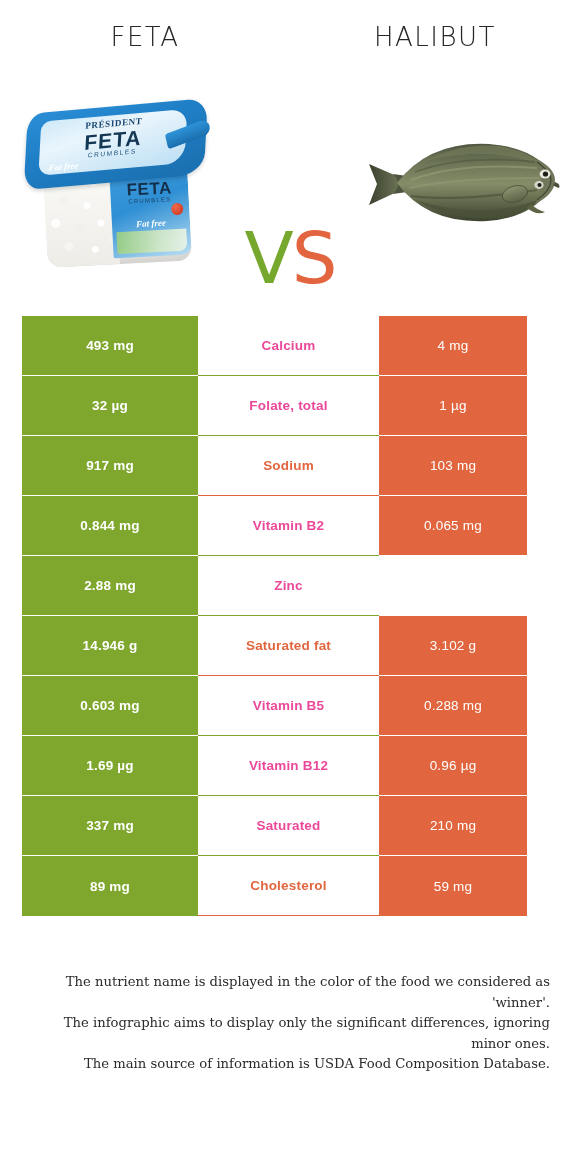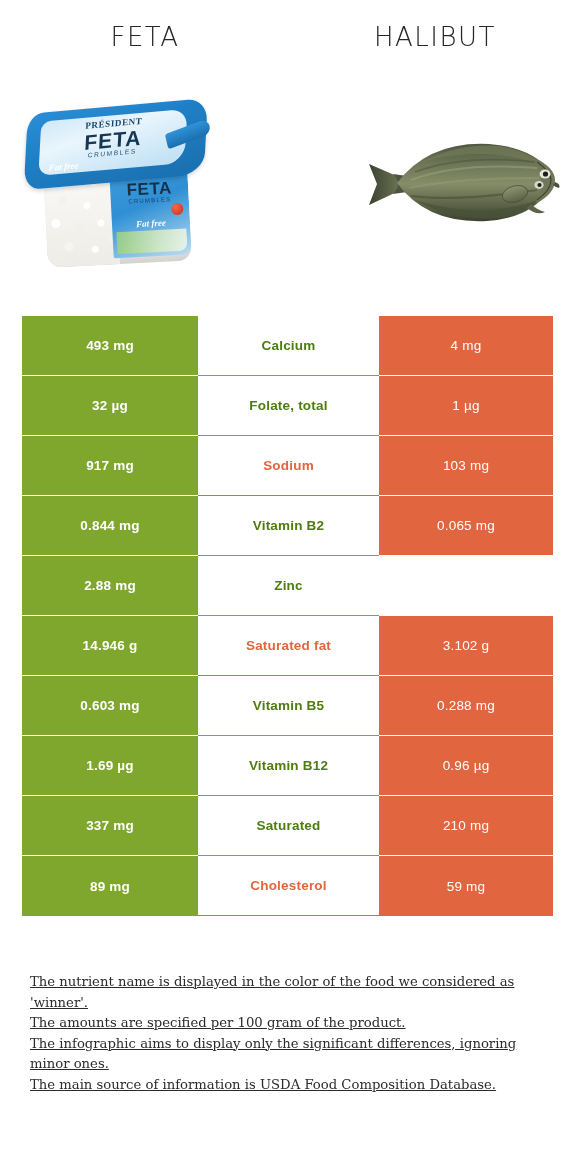--- a/index.html
+++ b/index.html
@@ -232,43 +232,42 @@
     border-bottom: 1px solid #ffffff;
     font-weight: bold;
   }
   .cell.name {
     width: 181px;
     background: #ffffff;
     font-weight: 700;
     font-size: 13.5px;
   }
   .cell.right-val {
-    width: 174px;
+    width: 148px;
     background: #e1663f;
     color: #ffffff;
     border-bottom: 1px solid #ffffff;
   }
   .row:last-child .cell.left-val,
   .row:last-child .cell.right-val { border-bottom: none; }
 
-  .cell.name.win-green { color: #4d7c0f; border-bottom: 1px solid #7fa72e; }
+  .cell.name.win-green { color: #ec4899; border-bottom: 1px solid #7fa72e; }
   .cell.name.win-orange { color: #e1663f; border-bottom: 1px solid #e1663f; }
 
   
   .footer {
     position: absolute;
     left: 30px;
     top: 972px;
     width: 520px;
-    text-align: left;
+    text-align: right;
     font-family: "DejaVu Serif", serif;
     font-size: 13.2px;
     line-height: 20.5px;
     color: #2b2b2b;
-    text-decoration: underline;
   }
   .footer p { margin: 0; }
 </style>
 </head>
 <body>
 
 <div class="header">
   <div class="food-title left">FETA</div>
   <div class="food-title right">HALIBUT</div>
 </div>
@@ -293,20 +292,23 @@
           <div class="brand">PRÉSIDENT</div>
           <div class="word">FETA</div>
           <div class="sub">CRUMBLES</div>
           <div class="fatfree">Fat free</div>
         </div>
         <div class="lid-tab"></div>
       </div>
     </div>
   </div>
 
+  <div class="vs">
+    <span class="v">V</span><span class="s">S</span>
+  </div>
 
   <div class="hero-cell right">
     <svg class="halibut" viewBox="0 0 208 110">
       <defs>
         <linearGradient id="bodyG" x1="0" y1="0" x2="0" y2="1">
           <stop offset="0%" stop-color="#4e5640"></stop>
           <stop offset="25%" stop-color="#6d7557"></stop>
           <stop offset="52%" stop-color="#858c68"></stop>
           <stop offset="78%" stop-color="#5d6449"></stop>
           <stop offset="100%" stop-color="#3c422f"></stop>
@@ -412,16 +414,15 @@
   <div class="row">
     <div class="cell left-val">89 mg</div>
     <div class="cell name win-orange">Cholesterol</div>
     <div class="cell right-val">59 mg</div>
   </div>
 
 </div>
 
 <div class="footer">
   <p>The nutrient name is displayed in the color of the food we considered as 'winner'.</p>
-  <p>The amounts are specified per 100 gram of the product.</p>
   <p>The infographic aims to display only the significant differences, ignoring minor ones.</p>
   <p>The main source of information is USDA Food Composition Database.</p>
 </div>
 
 </body></html>

